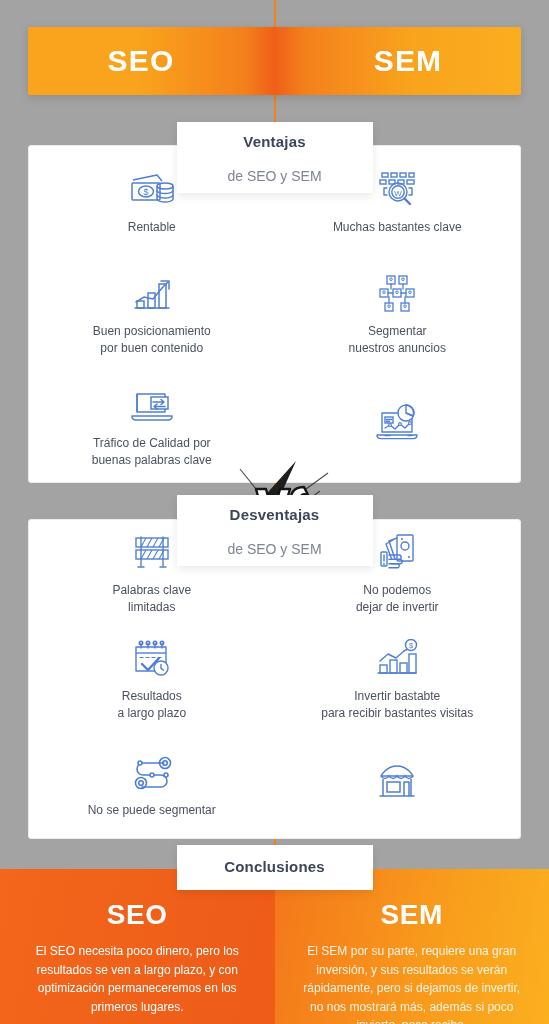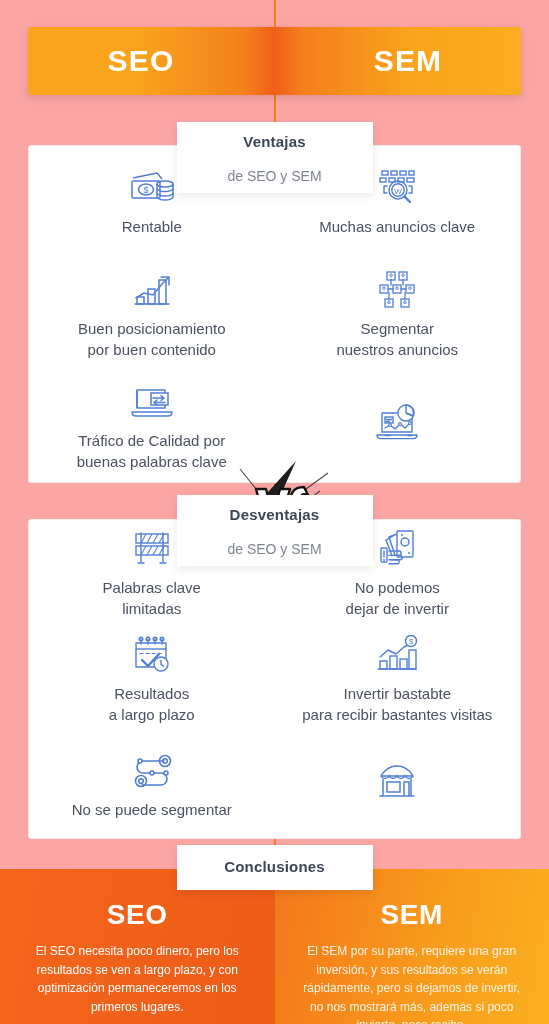--- a/index.html
+++ b/index.html
@@ -7,21 +7,21 @@
   html, body {
     width:549px; height:1024px;
     background:#f4f4f4;
     font-family:"Liberation Sans", sans-serif;
     overflow:hidden;
   }
 
   #infographic {
     position:relative;
     width:549px; height:1024px;
-    background:#fca5a5;
+    background:#a3a3a3;
     overflow:hidden;
   }
 
   
   .divider {
     position:absolute;
     left:274px; top:0;
     width:1.5px; height:860px;
     background:#f2801c;
     z-index:1;
@@ -121,21 +121,21 @@
     justify-content:center;
     padding:4px 12px;
   }
   .item .ico {
     width:54px; height:44px;
     display:flex; align-items:center; justify-content:center;
     margin-bottom:7px;
   }
   .item .ico svg { display:block; }
   .item .lbl {
-    font-size:15px;
+    font-size:12px;
     color:#4a5160;
     text-align:center;
     line-height:1.35;
   }
 
   
   .footer {
     position:absolute;
     left:0; bottom:0;
     width:549px; height:155px;
@@ -267,21 +267,21 @@
             <rect x="24" y="10" width="6" height="4"></rect>
               <rect x="33" y="10" width="7" height="4"></rect>
             <path d="M10 18 h3 M10 18 v7 M10 25 h3" stroke-linecap="round"></path>
             <path d="M38 18 h-3 M38 18 v7 M38 25 h-3" stroke-linecap="round"></path>
             <circle cx="24" cy="22" r="9"></circle>
             <circle cx="24" cy="22" r="6.2"></circle>
             <text x="24" y="25.5" font-size="8" fill="#4F7FD4" stroke="none" text-anchor="middle" font-family="Liberation Sans, sans-serif">W</text>
             <path d="M30.5 28.5 L36 34" stroke-width="2.4" stroke-linecap="round"></path>
           </svg>
         </div>
-        <div class="lbl">Muchas anuncios clave</div>
+        <div class="lbl">Muchas bastantes clave</div>
       </div>
 
       <div class="item">
         <div class="ico">
           <svg width="44" height="40" viewBox="0 0 44 40" fill="none" stroke="#4F7FD4" stroke-width="1.3">
             <rect x="12" y="2" width="8" height="8"></rect>
               <rect x="24" y="2" width="8" height="8"></rect>
             <rect x="5" y="15" width="8" height="8"></rect>
               <rect x="18" y="15" width="8" height="8"></rect>
             <rect x="31" y="15" width="8" height="8"></rect>

